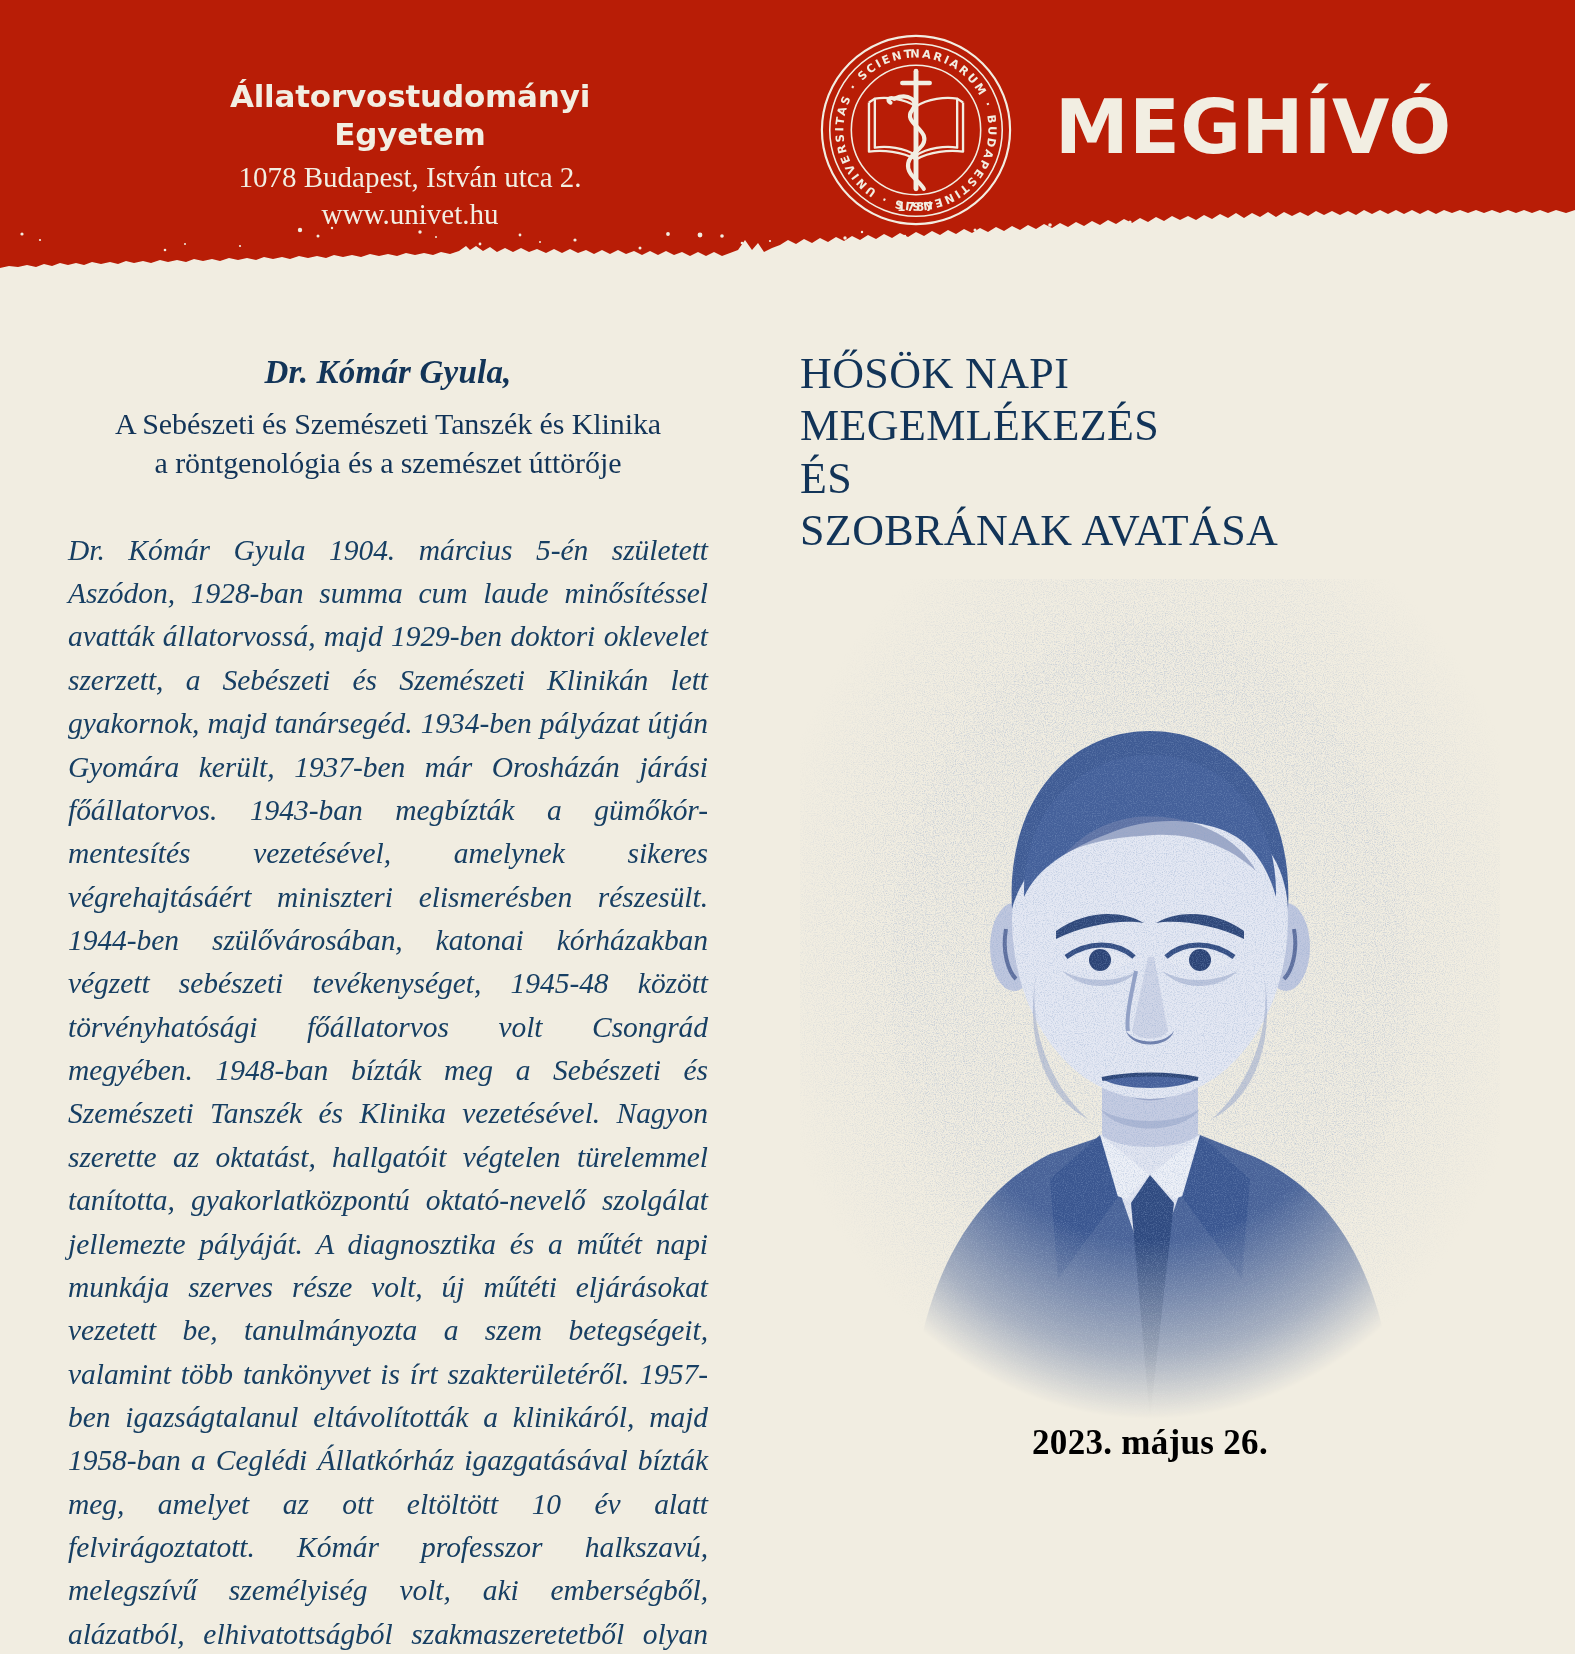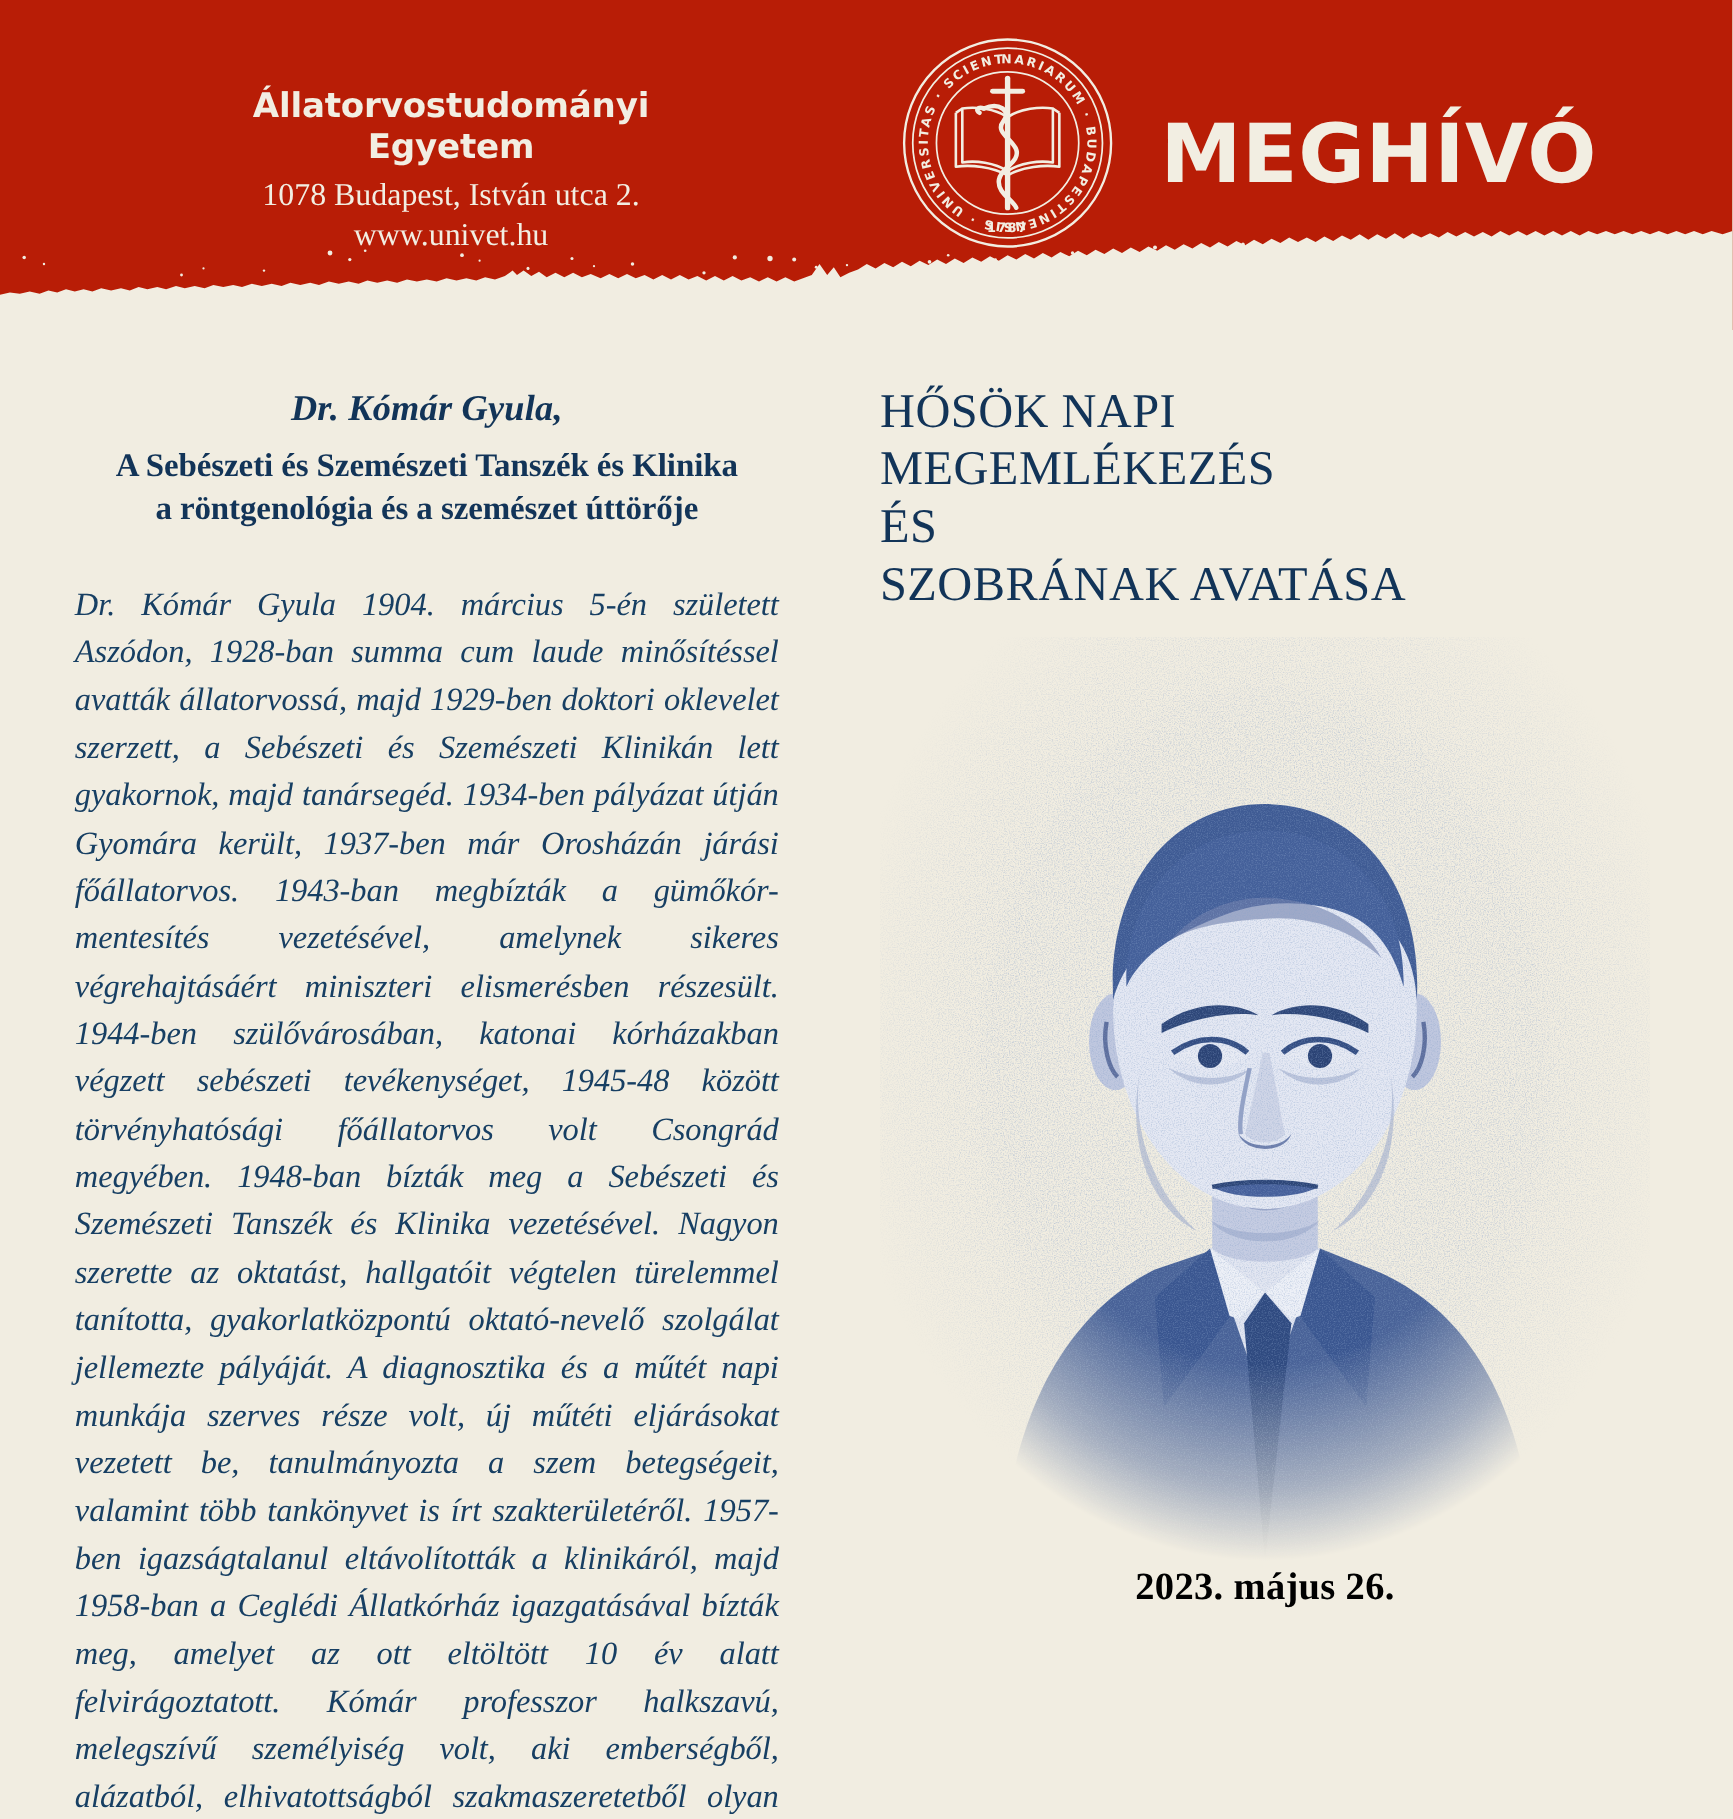--- a/index.html
+++ b/index.html
@@ -79,21 +79,21 @@
     left: 818px;
     top: 32px;
     width: 196px;
     height: 196px;
   }
   .seal svg { display: block; }
 
   .meghivo {
     position: absolute;
     left: 1055px;
-    top: 103px;
+    top: 90px;
     font-family: "DejaVu Sans", sans-serif;
     font-weight: bold;
     font-size: 74px;
     letter-spacing: 0.5px;
     color: #F2EEE2;
     line-height: 1;
   }
 
   
   .content {
@@ -116,21 +116,21 @@
   }
   .lede-name {
     font-size: 33px;
     font-weight: bold;
     font-style: italic;
     line-height: 1.26;
     letter-spacing: 0.2px;
   }
   .lede-sub {
     font-size: 30px;
-    font-weight: bold;
+    font-weight: normal;
     line-height: 1.32;
     margin-top: 10px;
     letter-spacing: -0.1px;
   }
   .bio {
     margin-top: 46px;
     font-size: 29.5px;
     font-style: italic;
     line-height: 1.47;
     color: #173F63;

